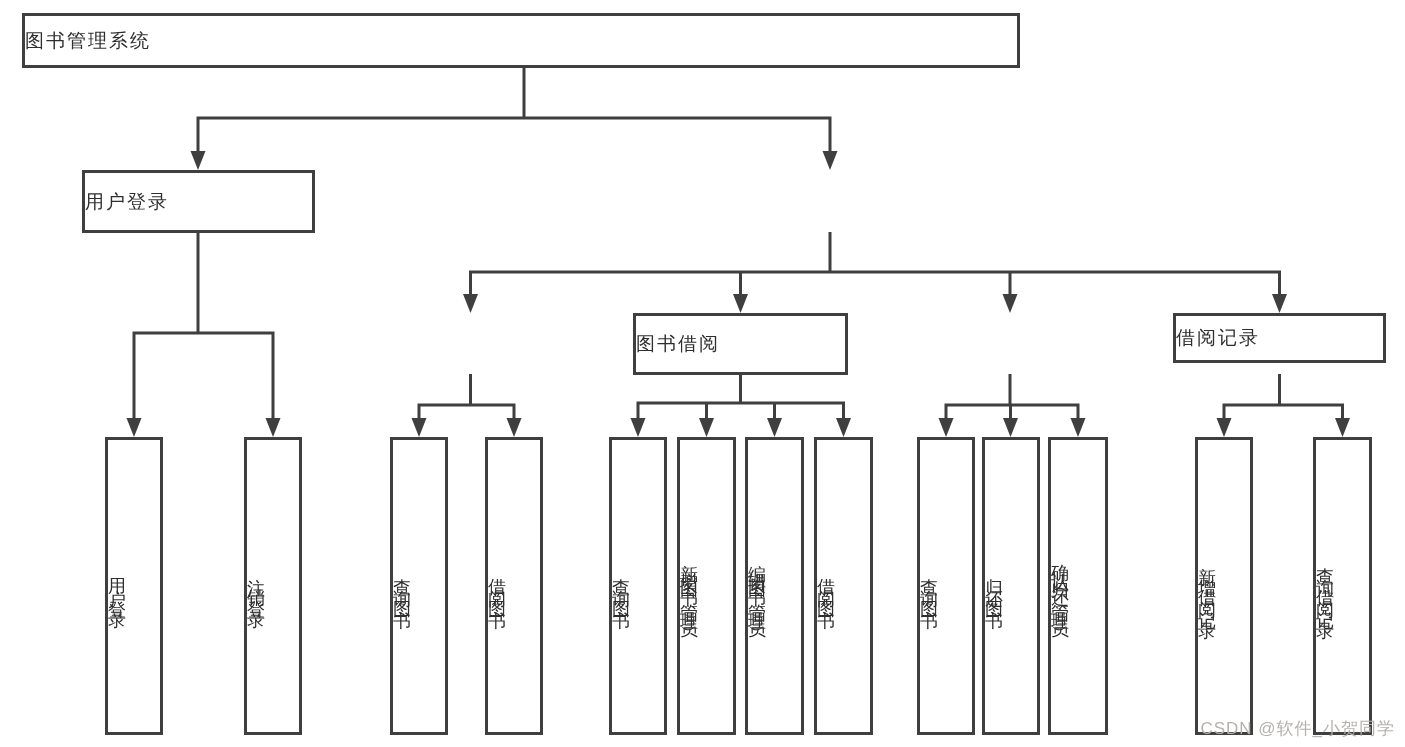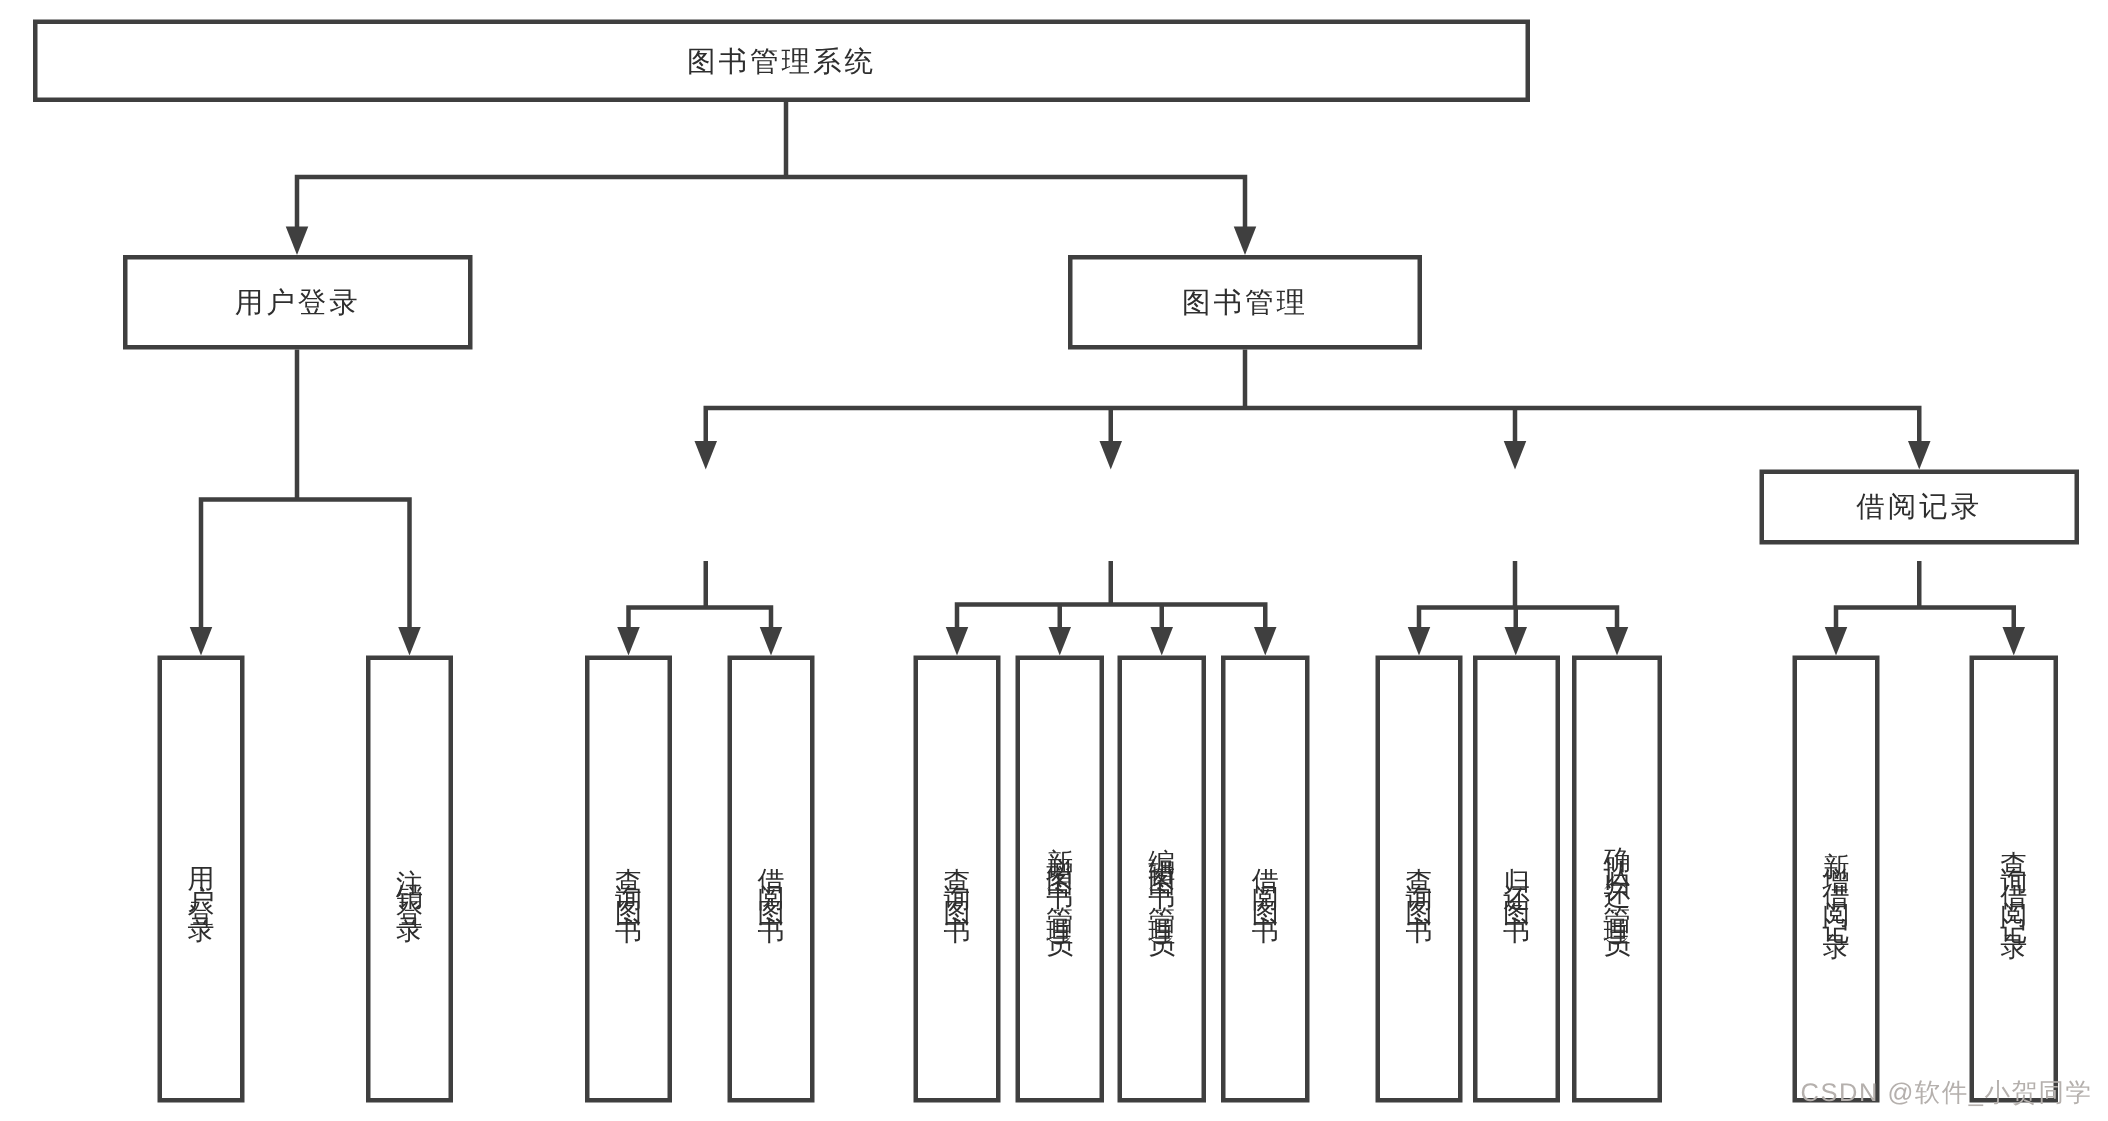--- a/index.html
+++ b/index.html
@@ -20,21 +20,21 @@
     left: 0;
     top: 0;
   }
   .node {
     position: absolute;
     box-sizing: border-box;
     border: 3px solid #3f3f3f;
     background: #ffffff;
     display: flex;
     align-items: center;
-    justify-content: center;
+    justify-content: flex-start;
     color: #2e2e2e;
   }
   .node.h {
     font-size: 19px;
   }
   .node.h span {
     letter-spacing: 2px;
     white-space: nowrap;
   }
   .node.v {
@@ -116,24 +116,24 @@
     </g>
   </svg>
 
   <div class="node h" style="left:22px;top:13px;width:998px;height:55px">
     <span>图书管理系统</span>
   </div>
 
   <div class="node h" style="left:82px;top:170px;width:233px;height:63px">
     <span>用户登录</span>
   </div>
-  <div class="node h" style="left:712px;top:170px;width:236px;height:63px">
-    <span>图书管理</span>
+
+  <div class="node h" style="left:633px;top:313px;width:215px;height:62px">
+    <span>图书借阅</span>
   </div>
-
   <div class="node h" style="left:1173px;top:313px;width:213px;height:50px">
     <span>借阅记录</span>
   </div>
 
   <div class="node v" style="left:105px;top:437px;width:58px;height:298px">
     <span>用户登录</span>
   </div>
   <div class="node v" style="left:244px;top:437px;width:58px;height:298px">
     <span>注销登录</span>
   </div>

